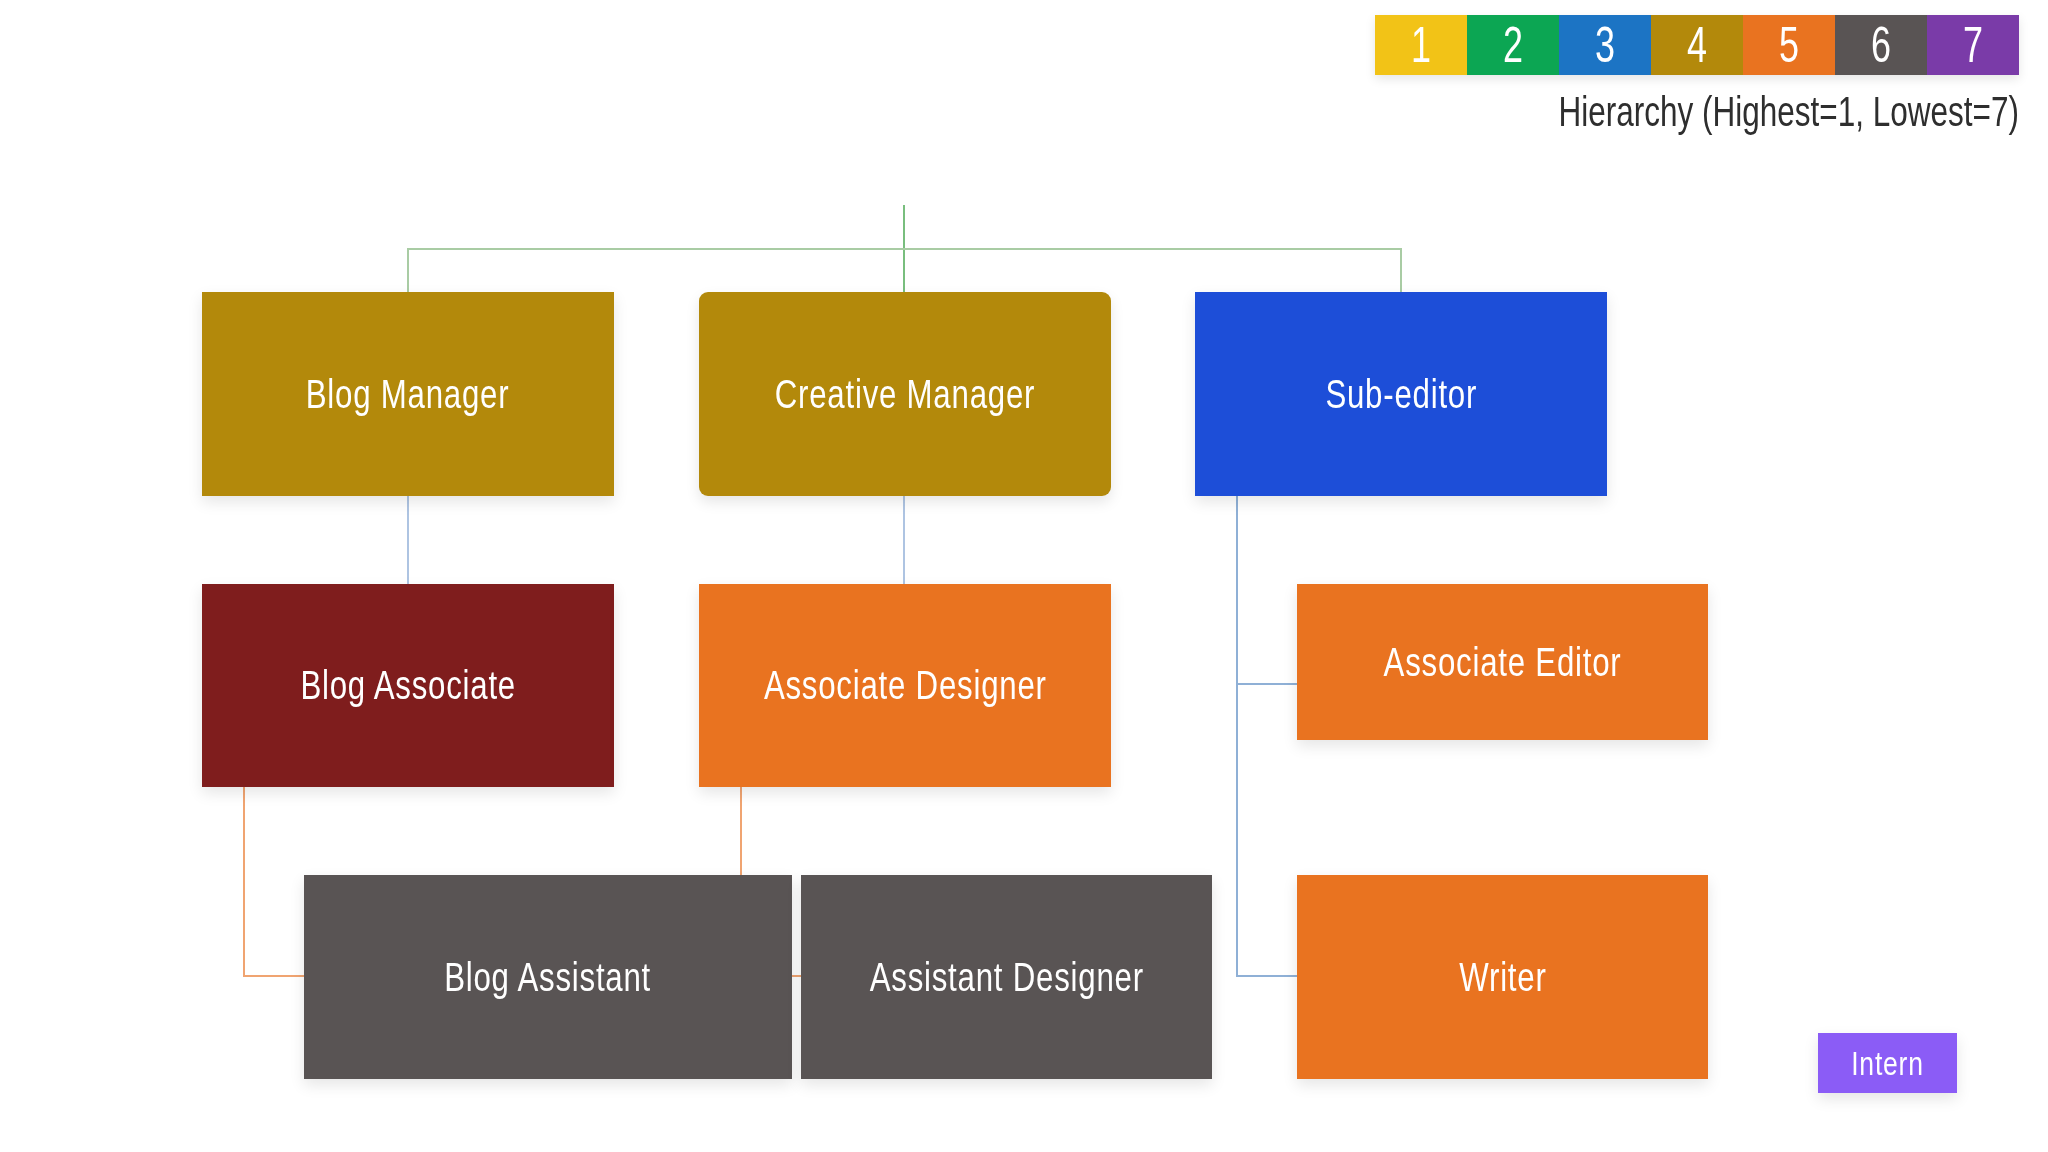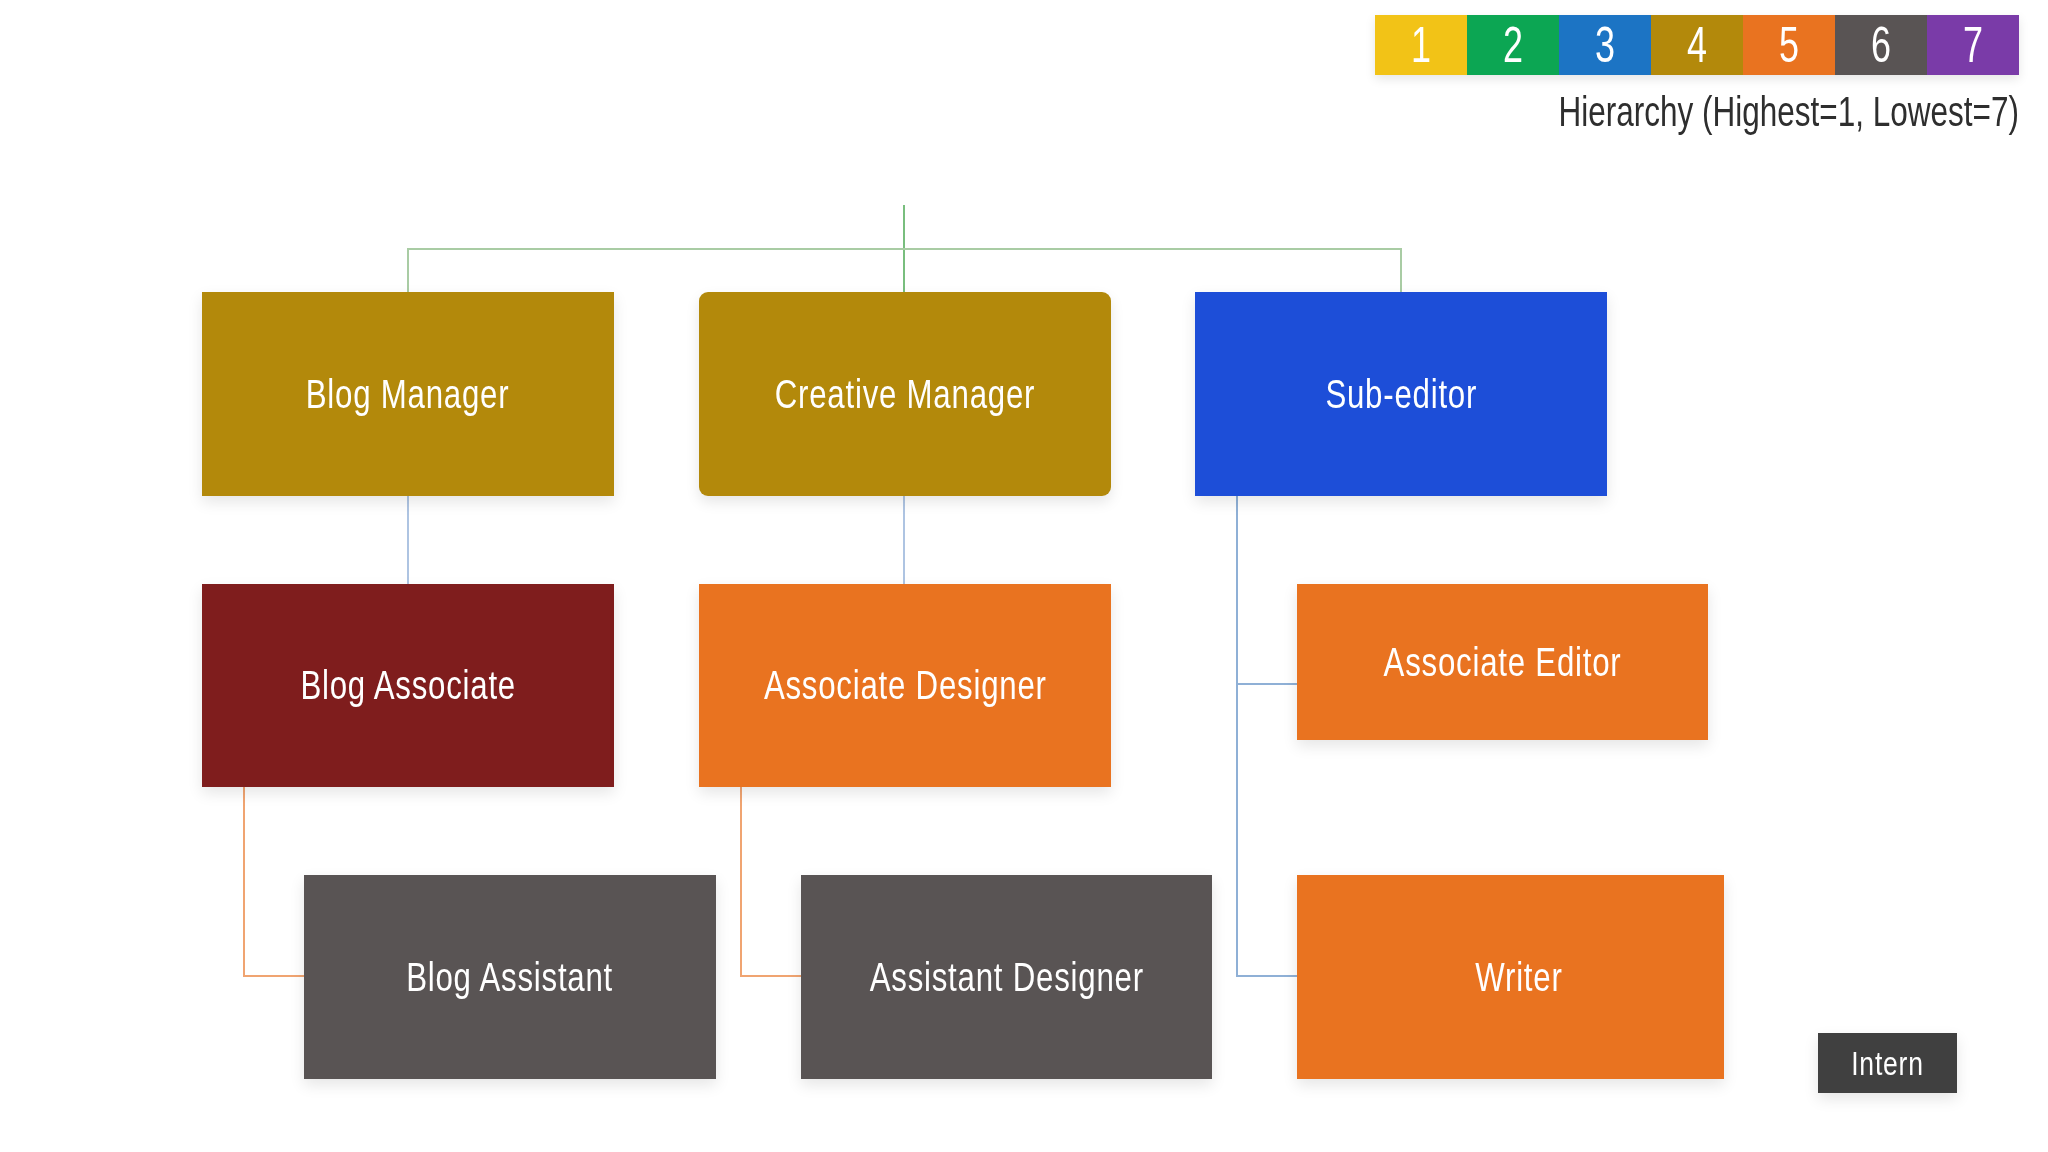--- a/index.html
+++ b/index.html
@@ -26,21 +26,21 @@
   
   .node{position:absolute;display:flex;align-items:center;justify-content:center;
         box-shadow:0 6px 14px rgba(0,0,0,.10);}
   .n0 {left:699px;top:0;width:412px;height:205px;}
   .n1 {left:202px;top:292px;width:412px;height:204px;}
   .n2 {left:699px;top:292px;width:412px;height:204px;border-radius:9px;}
   .n3 {left:1195px;top:292px;width:412px;height:204px;}
   .n4 {left:202px;top:584px;width:412px;height:203px;}
   .n5 {left:699px;top:584px;width:412px;height:203px;}
   .n6 {left:1297px;top:584px;width:411px;height:156px;}
-  .n7 {left:304px;top:875px;width:412px;height:204px;}
+  .n7 {left:304px;top:875px;width:488px;height:204px;}
   .n8 {left:801px;top:875px;width:411px;height:204px;}
   .n9 {left:1297px;top:875px;width:411px;height:204px;}
   .n10{left:1818px;top:1033px;width:139px;height:60px;}
 
   .lbl{font-size:40px;font-weight:300;color:#ffffff;letter-spacing:1px;
        transform:scaleX(.78);white-space:nowrap;}
   .n10 .lbl{font-size:34px;}
 
   
   .legend{position:absolute;top:15px;right:29px;}
@@ -88,24 +88,24 @@
   </div>
   <div class="node n6" style="background-color: rgb(233, 115, 32);">
     <span class="lbl">Associate Editor</span>
   </div>
   <div class="node n7" style="background-color: rgb(89, 84, 84);">
     <span class="lbl">Blog Assistant</span>
   </div>
   <div class="node n8" style="background-color: rgb(89, 84, 84);">
     <span class="lbl">Assistant Designer</span>
   </div>
-  <div class="node n9" style="background-color: rgb(233, 115, 32); padding-left: 16px;">
+  <div class="node n9" style="background-color: rgb(233, 115, 32);">
     <span class="lbl">Writer</span>
   </div>
-  <div class="node n10" style="background-color: #404040;">
+  <div class="node n10" style="background-color: #8b5cf6;">
     <span class="lbl">Intern</span>
   </div>
 
   <div class="legend">
     <div class="swatches">
       <div class="swatch" style="background-color: rgb(242, 195, 23);">
           <span class="num">1</span>
         </div>
       <div class="swatch" style="background-color: rgb(12, 166, 83);">
           <span class="num">2</span>

